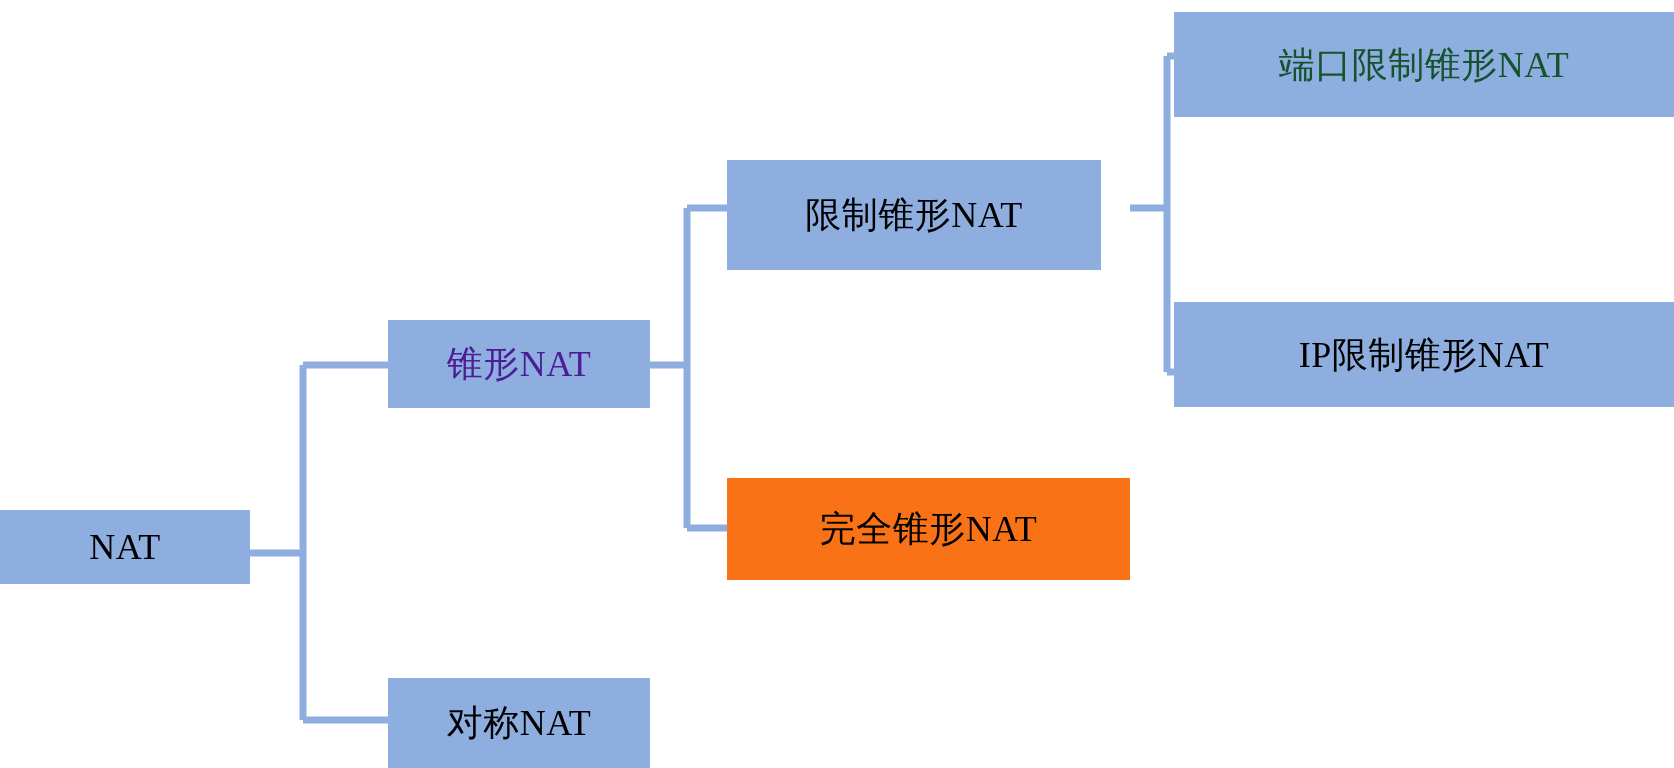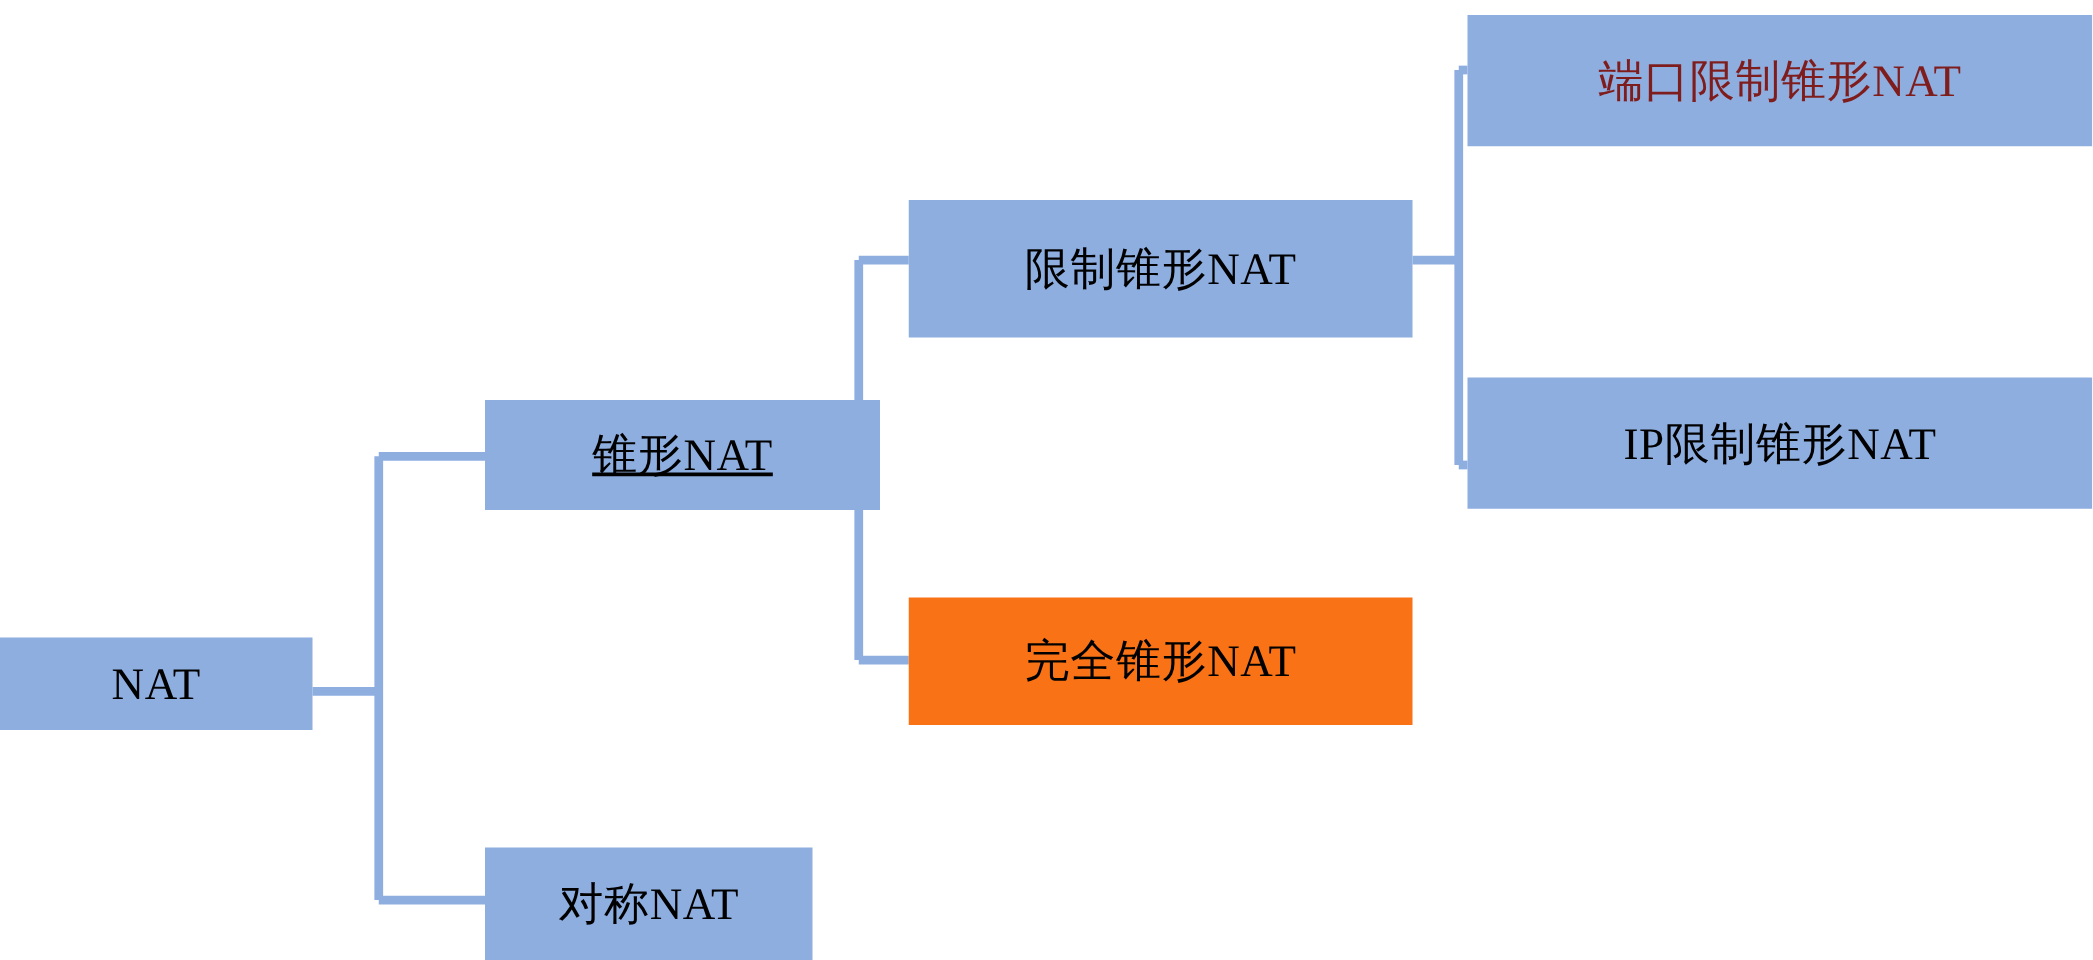--- a/index.html
+++ b/index.html
@@ -66,33 +66,33 @@
         <path d="M 1167 56 L 1167 372"></path>
         <path d="M 1167 56 L 1174 56"></path>
         <path d="M 1167 372 L 1174 372"></path>
       </g>
   </svg>
 
   <div id="node-layer">
       <div class="node" style="left: 0px; top: 510px; width: 250px; height: 74px; background: rgb(142, 174, 224); color: rgb(0, 0, 0); font-size: 36px;">
         <span>NAT</span>
       </div>
-      <div class="node" style="left: 388px; top: 320px; width: 316px; height: 88px; background: rgb(142, 174, 224); color: #000000; font-size: 36px; text-decoration: underline;">
+      <div class="node" style="left: 388px; top: 320px; width: 262px; height: 88px; background: rgb(142, 174, 224); color: #4c1d95; font-size: 36px;">
         <span>锥形NAT</span>
       </div>
       <div class="node" style="left: 388px; top: 678px; width: 262px; height: 90px; background: rgb(142, 174, 224); color: rgb(0, 0, 0); font-size: 36px; align-items: center;">
         <span>对称NAT</span>
       </div>
-      <div class="node" style="left: 727px; top: 160px; width: 403px; height: 110px; background: rgb(142, 174, 224); color: rgb(0, 0, 0); font-size: 36px;">
+      <div class="node" style="left: 727px; top: 160px; width: 374px; height: 110px; background: rgb(142, 174, 224); color: rgb(0, 0, 0); font-size: 36px;">
         <span>限制锥形NAT</span>
       </div>
       <div class="node" style="left: 727px; top: 478px; width: 403px; height: 102px; background: #f97316; color: rgb(0, 0, 0); font-size: 36px;">
         <span>完全锥形NAT</span>
       </div>
-      <div class="node" style="left: 1174px; top: 12px; width: 500px; height: 105px; background: rgb(142, 174, 224); color: #7f1d1d; font-size: 36px;">
+      <div class="node" style="left: 1174px; top: 12px; width: 500px; height: 105px; background: rgb(142, 174, 224); color: #14532d; font-size: 36px;">
         <span>端口限制锥形NAT</span>
       </div>
       <div class="node" style="left: 1174px; top: 302px; width: 500px; height: 105px; background: rgb(142, 174, 224); color: rgb(0, 0, 0); font-size: 36px;">
         <span>IP限制锥形NAT</span>
       </div>
     </div>
 
 
 </div>
 

